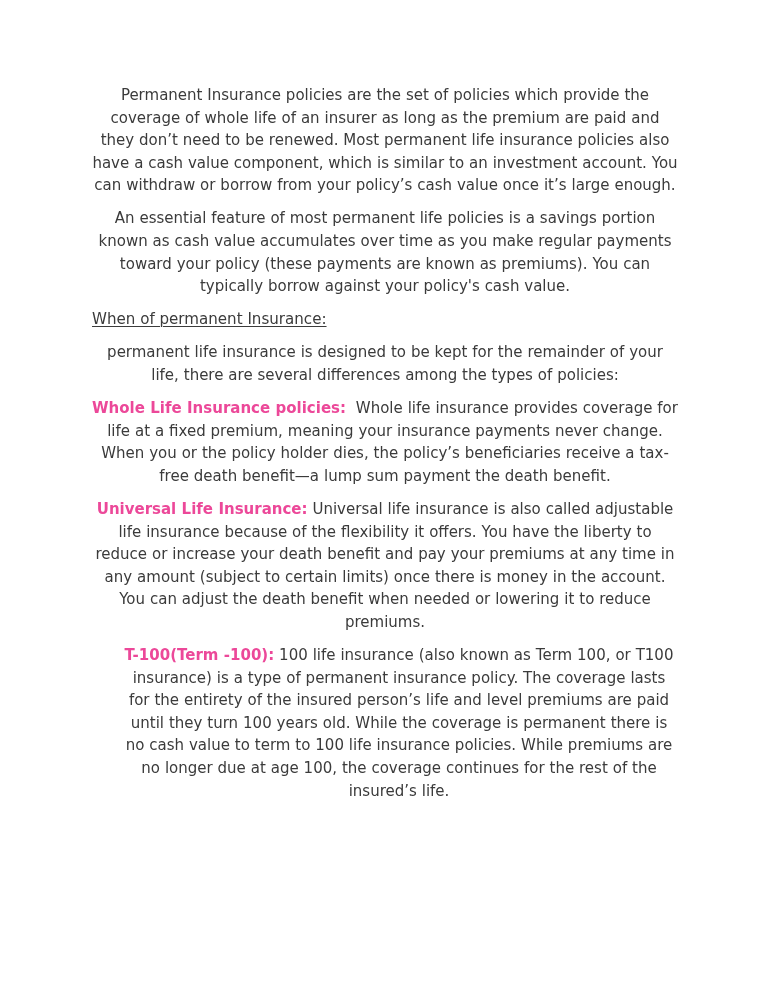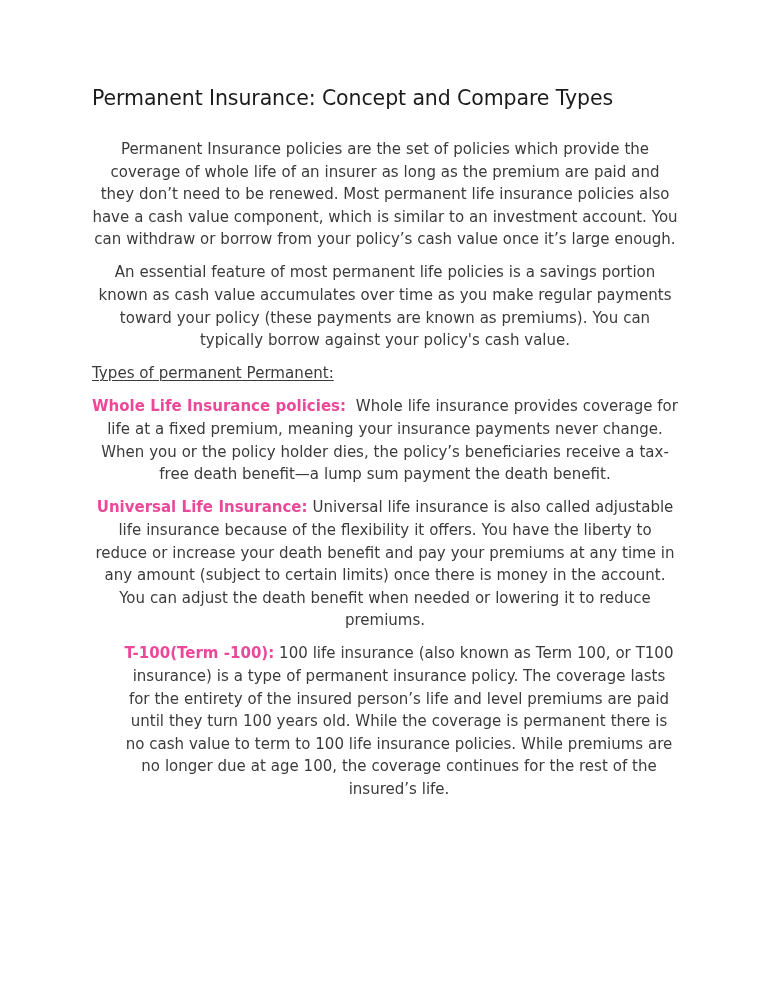--- a/index.html
+++ b/index.html
@@ -67,30 +67,30 @@
   .sp {
     white-space: pre;
   }
 </style>
 </head>
 <body>
 
 <div class="page">
   <div class="content">
 
-    <h1 class="doc-title">Permanent Insurance: Concept and Compare Types</h1>
 
     <p class="para">Permanent Insurance policies are the set of policies which provide the coverage of whole life of an insurer as long as the premium are paid and they don’t need to be renewed.  Most permanent life insurance policies also have a cash value component, which is similar to an investment account. You can withdraw or borrow from your policy’s cash value once it’s large enough.</p>
 
     <p class="para">An essential feature of most permanent life policies is a savings portion known as cash value accumulates over time as you make regular payments toward your policy (these payments are known as premiums). You can typically borrow against your policy's cash value.</p>
 
     <p class="heading-underline">
-      <span class="u">Types of permanent Permanent:</span>
+      <span class="u">When of permanent Insurance:</span>
     </p>
 
+    <p class="para">permanent life insurance is designed to be kept for the remainder of your life, there are several differences among the types of policies:</p>
 
     <p class="para">
       <span class="lead">Whole Life Insurance policies:</span><span class="sp">  </span><span>Whole life insurance provides coverage for life at a fixed premium, meaning your insurance payments never change. When you or the policy holder dies, the policy’s beneficiaries receive a tax-free death benefit—a lump sum payment the death benefit.</span>
     </p>
 
     <p class="para">
       <span class="lead">Universal Life Insurance:</span><span class="sp"> </span><span>Universal life insurance is also called adjustable life insurance because of the flexibility it offers. You have the liberty to reduce or increase your death benefit and pay your premiums at any time in any amount (subject to certain limits) once there is money in the account. You can adjust the death benefit when needed or lowering it to reduce premiums.</span>
     </p>
 
     <p class="para">

